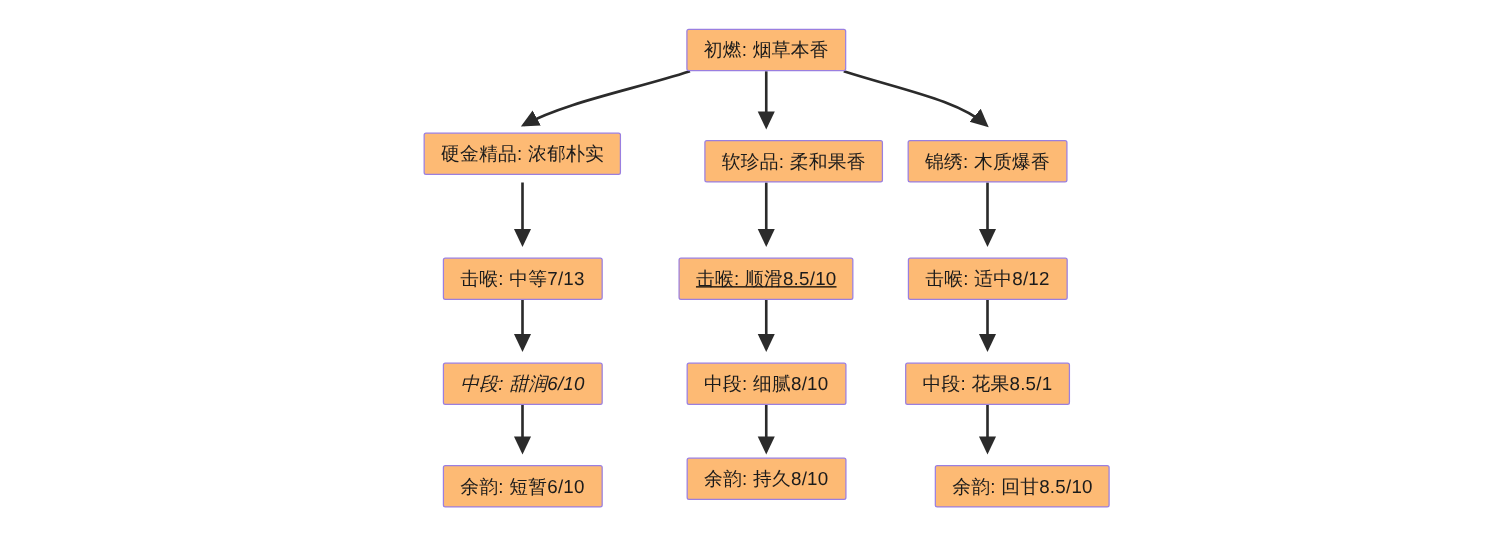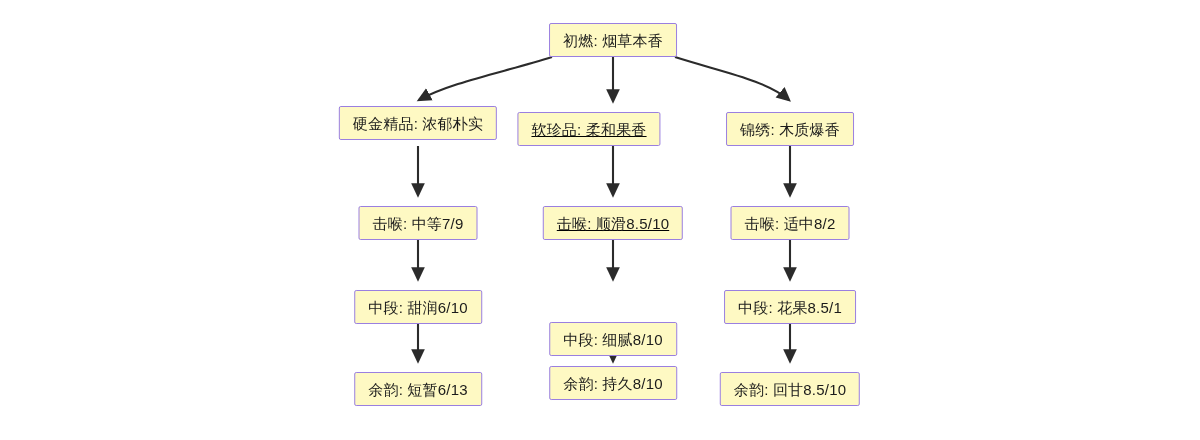--- a/index.html
+++ b/index.html
@@ -19,21 +19,21 @@
     position: absolute;
     left: 0;
     top: 0;
     width: 1200px;
     height: 440px;
     pointer-events: none;
   }
   .node {
     position: absolute;
     box-sizing: border-box;
-    background: #fef9c3;
+    background: #fdba74;
     border: 1px solid #9A7FE0;
     border-radius: 2px;
     height: 34px;
     display: flex;
     align-items: center;
     justify-content: center;
     padding: 0 13px;
     white-space: nowrap;
     transform: translateX(-50%);
   }
@@ -76,48 +76,48 @@
   </svg>
 
   <div class="node" style="left:613px; top:23px;">
     <span class="node-label">初燃: 烟草本香</span>
   </div>
 
   <div class="node" style="left:418px; top:106px;">
     <span class="node-label">硬金精品: 浓郁朴实</span>
   </div>
   <div class="node" style="left:418px; top:206px;">
-    <span class="node-label">击喉: 中等7/9</span>
+    <span class="node-label">击喉: 中等7/13</span>
   </div>
-  <div class="node" style="left:418px; top:290px;">
+  <div class="node" style="left:418px; top:290px;font-style:italic;">
     <span class="node-label">中段: 甜润6/10</span>
   </div>
   <div class="node" style="left:418px; top:372px;">
-    <span class="node-label">余韵: 短暂6/13</span>
+    <span class="node-label">余韵: 短暂6/10</span>
   </div>
 
-  <div class="node" style="left:589px; top:112px;text-decoration:underline;">
+  <div class="node" style="left:635px; top:112px;">
     <span class="node-label">软珍品: 柔和果香</span>
   </div>
   <div class="node" style="left:613px; top:206px;text-decoration:underline;">
     <span class="node-label">击喉: 顺滑8.5/10</span>
   </div>
-  <div class="node" style="left:613px; top:290px;margin-top:32px;">
+  <div class="node" style="left:613px; top:290px;">
     <span class="node-label">中段: 细腻8/10</span>
   </div>
   <div class="node" style="left:613px; top:366px;">
     <span class="node-label">余韵: 持久8/10</span>
   </div>
 
   <div class="node" style="left:790px; top:112px;justify-content:flex-end;">
     <span class="node-label">锦绣: 木质爆香</span>
   </div>
   <div class="node" style="left:790px; top:206px;">
-    <span class="node-label">击喉: 适中8/2</span>
+    <span class="node-label">击喉: 适中8/12</span>
   </div>
   <div class="node" style="left:790px; top:290px;">
     <span class="node-label">中段: 花果8.5/1</span>
   </div>
-  <div class="node" style="left:790px; top:372px;">
+  <div class="node" style="left:818px; top:372px;">
     <span class="node-label">余韵: 回甘8.5/10</span>
   </div>
 
 </div>
 
 </body></html>

